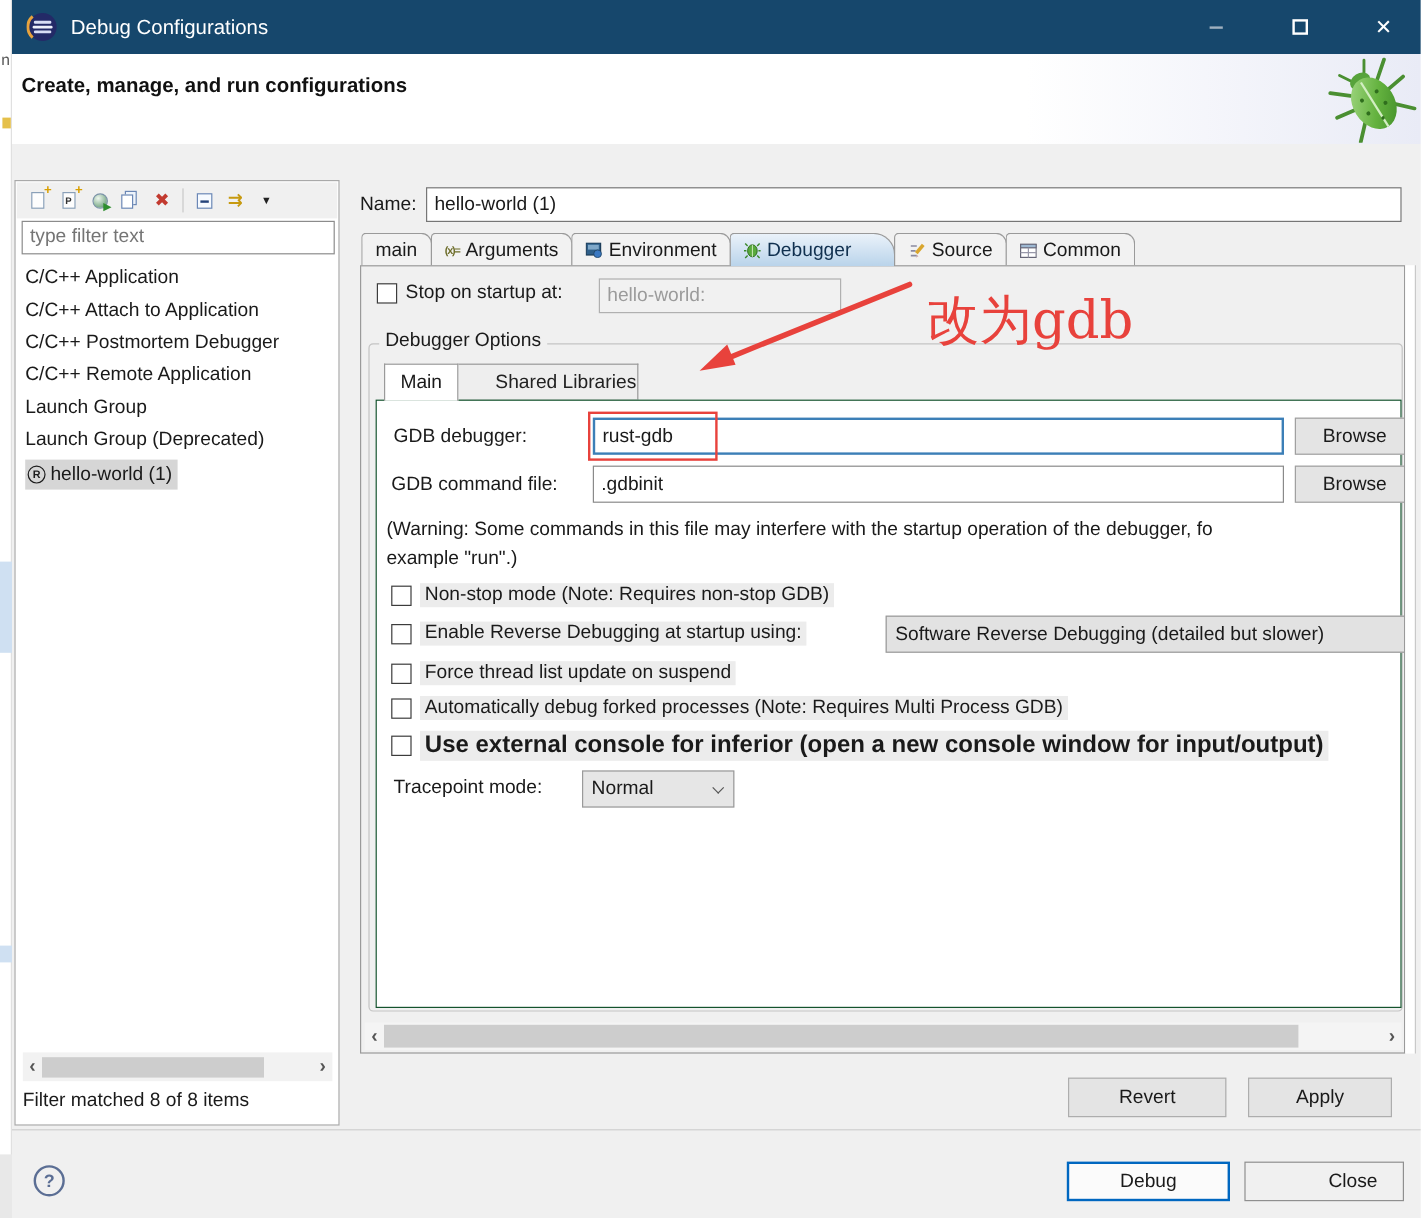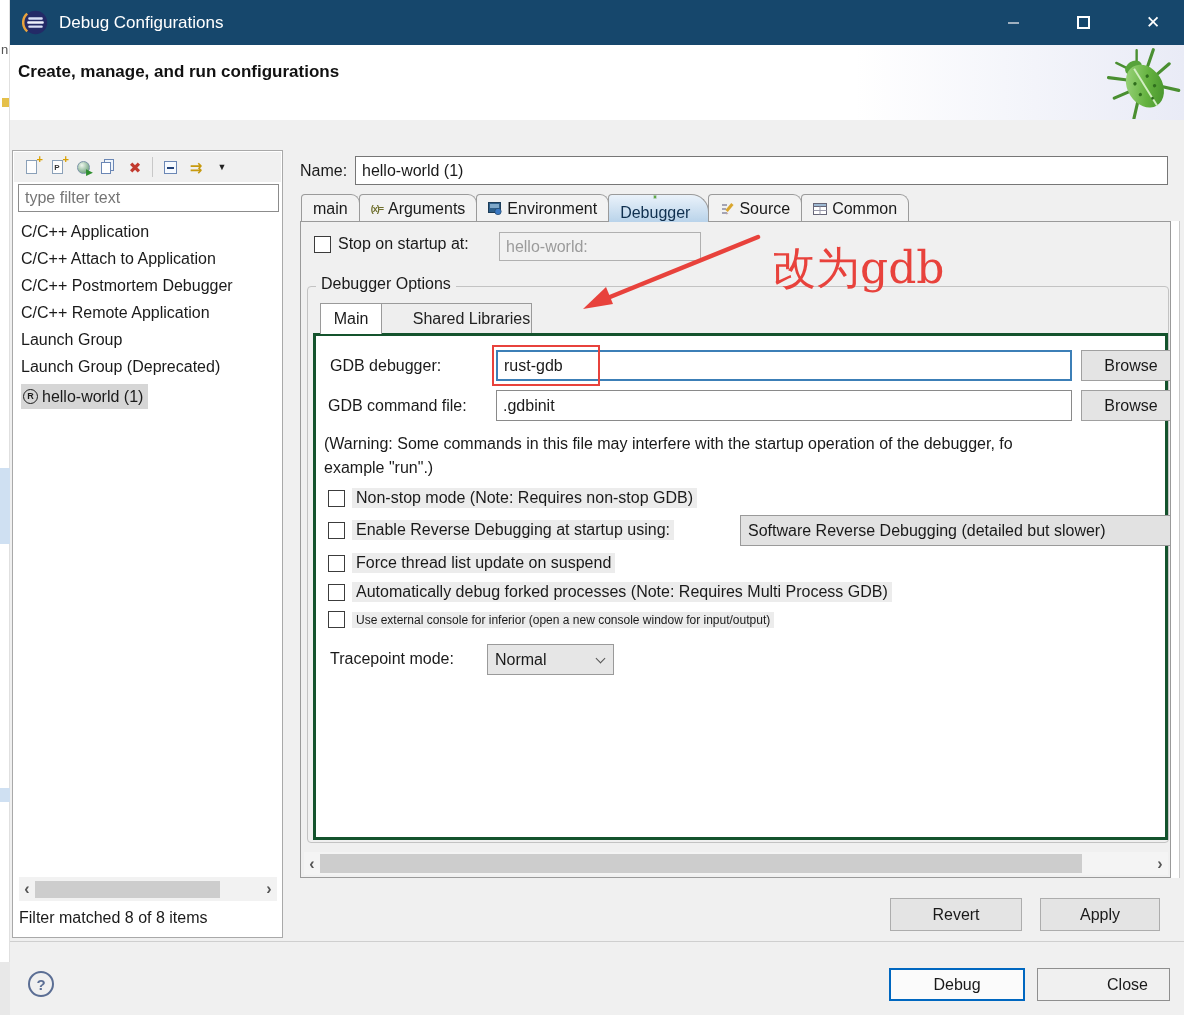--- a/index.html
+++ b/index.html
@@ -54,39 +54,39 @@
   .scroll-thumb { background:#cdcdcd; height:17px; }
 
   .side-status { position:absolute; left:6px; top:758px; font-size:16px; }
 
   
   .name-label { left:300px; top:162px; font-size:16px; }
   .name-input { left:355px; top:156px; width:813px; height:29px; border:1px solid #767676; background:#fff; font-size:16px; padding-left:6px; font-family:inherit; color:#1a1a1a; }
 
   .tabs { left:301px; top:194px; height:28px; display:flex; align-items:flex-end; }
   .tab { height:28px; display:flex; align-items:center; gap:5px; padding:0 11px; border:1px solid #9a9a9a; border-bottom:none; border-radius:4px 9px 0 0; background:#f2f2f2; font-size:16px; margin-right:-1px; position:relative; }
-  .tab.sel { background:linear-gradient(#eaf2fa,#b9d3ea); border-radius:4px 18px 0 0; padding-right:18px; z-index:3; color:#10304f;flex-direction:column; }
+  .tab.sel { background:linear-gradient(#eaf2fa,#b9d3ea); border-radius:4px 18px 0 0; padding-right:36px; z-index:3; color:#10304f; }
   .args-ic { font-size:9px; color:#6d6d2a; letter-spacing:-1px; font-weight:bold; }
 
   .tabpanel { left:300px; top:221px; width:871px; height:657px; border:1px solid #9a9a9a; background:#f0f0f0; overflow:hidden; }
   .white-gutter { left:1171px; top:221px; width:9px; height:657px; background:#fff; border-right:1px solid #c9c9c9; }
 
   .cb { width:17px; height:17px; background:#fff; border:1px solid #3c3c3c; }
   .hl { background:#ececec; padding:1px 4px; }
 
   .stop-field { position:absolute; left:198px; top:10px; width:202px; height:29px; background:#f1f1f1; border:1px solid #b0b0b0; color:#9b9b9b; font-size:16px; line-height:27px; padding-left:6px; }
 
   .groupbox { position:absolute; left:6px; top:64px; width:862px; height:557px; border:1px solid #c3c3c3; border-radius:4px; }
   .group-legend { position:absolute; left:8px; top:-12px; background:#f0f0f0; padding:0 5px; font-size:16px; }
 
   .subtab { position:absolute; top:16px; height:31px; line-height:29px; text-align:center; font-size:16px; border:1px solid #9a9a9a; }
   .subtab.sel { background:#fff; border-bottom:none; z-index:2; }
   .subtab.unsel { background:#eeeeee; border-left:none; color:#222; }
 
-  .whitebox { position:absolute; left:5px; top:46px; width:855px; height:507px; background:#fff; border:3px solid #14532d; }
+  .whitebox { position:absolute; left:5px; top:46px; width:855px; height:507px; background:#fff; border:1px solid #14532d; }
   .flabel { position:absolute; font-size:16px; }
   .field { position:absolute; height:31px; background:#fff; font-size:16px; padding-left:6px; font-family:inherit; color:#1a1a1a; }
   .browse { position:absolute; width:100px; height:31px; background:#e4e4e4; border:1px solid #a0a0a0; font-size:16px; display:flex; align-items:center; justify-content:center; }
   .warn { position:absolute; font-size:16px; white-space:nowrap; }
   .cbrow { position:absolute; display:flex; align-items:center; gap:7px; }
   .combo { background:#e2e2e2; border:1px solid #9a9a9a; font-size:16px; display:flex; align-items:center; padding-left:7px; white-space:nowrap; }
   .chev { width:7px; height:7px; border-right:1.6px solid #555; border-bottom:1.6px solid #555; transform:rotate(45deg); margin:-3px 9px 0 auto; }
   .anno-box { position:absolute; left:176px; top:9px; width:108px; height:41px; border:2px solid #e8423c; z-index:4; pointer-events:none; }
 
   .btn { position:absolute; background:#e4e4e4; border:1px solid #adadad; font-size:16px; display:flex; align-items:center; justify-content:center; }
@@ -308,21 +308,21 @@
         <span class="hl" style="font-size:16px;">Force thread list update on suspend</span>
       </div>
 
       <div class="cbrow" style="left:12px; top:246px;">
         <div class="cb"></div>
         <span class="hl" style="font-size:16px;">Automatically debug forked processes (Note: Requires Multi Process GDB)</span>
       </div>
 
       <div class="cbrow" style="left:12px; top:275px;">
         <div class="cb"></div>
-        <span class="hl" style="font-size:12px;">Use external console for inferior (open a new console window for input/output)</span>
+        <span class="hl" style="font-size:20px;font-weight:bold;">Use external console for inferior (open a new console window for input/output)</span>
       </div>
 
       <div class="flabel" style="left:14px; top:314px;">Tracepoint mode:</div>
       <div class="combo" style="position:absolute; left:171px; top:308px; width:127px; height:31px; background:#e6e6e6;">
         <span>Normal</span>
         <span class="chev"></span>
       </div>
     </div>
   </div>
 

